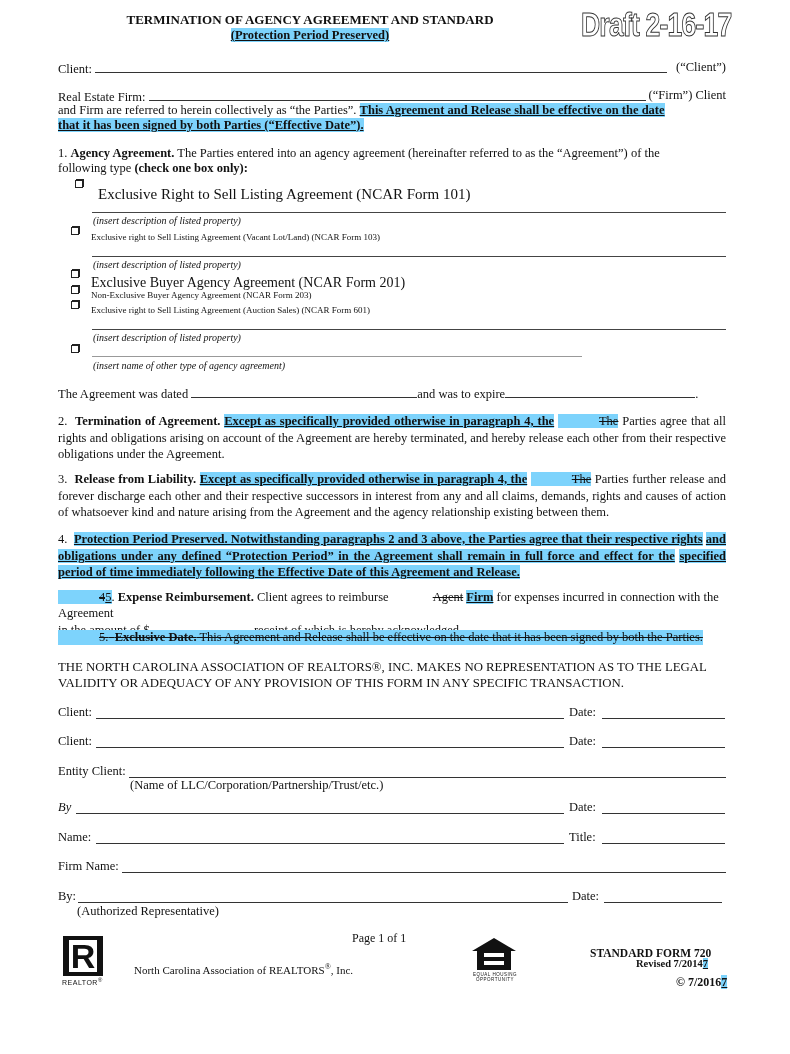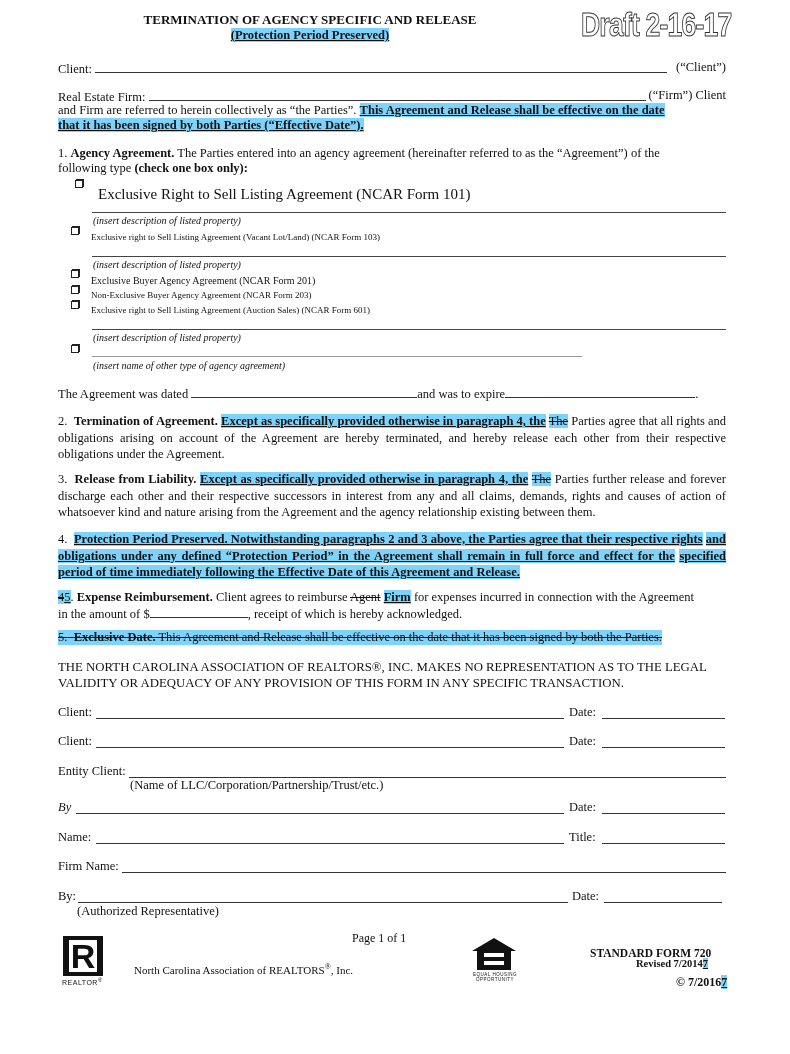--- a/index.html
+++ b/index.html
@@ -2,37 +2,37 @@
 <html><head>
 <meta charset="utf-8">
 <style>
   * { margin: 0; padding: 0; box-sizing: border-box; }
   body { width: 790px; height: 1054px; background: #fff; font-family: "Liberation Serif", serif; color: #111; font-size: 12.5px; position: relative; overflow: hidden; }
   .abs { position: absolute; }
   .hl { background: #7dd3fc; }
   .u { text-decoration: underline; }
   .b { font-weight: bold; }
   .i { font-style: italic; }
-  .s { text-decoration: line-through; }
+  .s { text-decoration: line-through; padding-left: 41px; }
   .line { border-bottom: 1px solid #333; display: inline-block; height: 13px; vertical-align: baseline; }
   .hline { position: absolute; border-top: 1px solid #444; height: 0; }
   .title { left: 0; width: 620px; text-align: center; top: 12px; font-weight: bold; font-size: 13px; }
   .subtitle { left: 0; width: 620px; text-align: center; top: 28px; font-weight: bold; font-size: 12.5px; }
   .draft { left: 581px; top: 5px; font-family: "Liberation Sans", sans-serif; font-size: 34px; font-weight: bold; color: #fff; -webkit-text-stroke: 1px #333; letter-spacing: -1px; transform: scaleX(0.78); transform-origin: left top; }
   .cb { position: absolute; width: 8px; height: 8px; border: 1.3px solid #222; box-shadow: 1px -1px 0 #222; }
   .small { font-size: 10px; }
   .para { position: absolute; left: 58px; width: 668px; text-align: justify; line-height: 16.5px; }
   .sig { position: absolute; left: 58px; width: 668px; height: 16px; }
   .sig span { position: absolute; }
   .foot { font-size: 11px; }
 </style>
 </head>
 <body>
 
-<div class="abs title">TERMINATION OF AGENCY SPECIFIC AND RELEASE</div>
+<div class="abs title">TERMINATION OF AGENCY AGREEMENT AND STANDARD</div>
 <div class="abs subtitle"><span class="hl u">(Protection Period Preserved)</span></div>
 <div class="abs draft">Draft 2-16-17</div>
 
 <div class="abs" style="left:58px; top:60px; width:668px;">
   <span>Client:</span>
   <span class="line" style="width:572px;"></span><span style="float:right;">(“Client”)</span>
 </div>
 
 <div class="abs" style="left:58px; top:88px; width:668px;">
   <span>Real Estate Firm:</span>
@@ -52,21 +52,21 @@
 <div class="cb" style="left:75px; top:180px;"></div>
 <div class="abs small" style="left:98px; top:186px; font-size:15px;">Exclusive Right to Sell Listing Agreement (NCAR Form 101)</div>
 <div class="hline" style="left:92px; top:212px; width:634px;"></div>
 <div class="abs i small" style="left:93px; top:215px;">(insert description of listed property)</div>
 <div class="cb" style="left:71px; top:227px;"></div>
 <div class="abs small" style="left:91px; top:232px; font-size:9px;">Exclusive right to Sell Listing Agreement (Vacant Lot/Land) (NCAR Form 103)</div>
 
 <div class="hline" style="left:92px; top:256px; width:634px;"></div>
 <div class="abs i small" style="left:93px; top:259px;">(insert description of listed property)</div>
 <div class="cb" style="left:71px; top:270px;"></div>
-<div class="abs small" style="left:91px; top:275px; font-size:10px;">Exclusive Buyer Agency Agreement (NCAR Form 201)</div>
+<div class="abs small" style="left:91px; top:275px; font-size:14px;">Exclusive Buyer Agency Agreement (NCAR Form 201)</div>
 <div class="cb" style="left:71px; top:286px;"></div>
 <div class="abs small" style="left:91px; top:290px; font-size:9px;">Non-Exclusive Buyer Agency Agreement (NCAR Form 203)</div>
 <div class="cb" style="left:71px; top:301px;"></div>
 <div class="abs small" style="left:91px; top:305px; font-size:9px;">Exclusive right to Sell Listing Agreement (Auction Sales) (NCAR Form 601)</div>
 
 <div class="hline" style="left:92px; top:329px; width:634px;"></div>
 <div class="abs i small" style="left:93px; top:332px;">(insert description of listed property)</div>
 <div class="cb" style="left:71px; top:345px;"></div>
 <div class="hline" style="left:92px; top:356px; width:490px; border-top-color:#999;"></div>
 <div class="abs i small" style="left:93px; top:360px;">(insert name of other type of agency agreement)</div>

